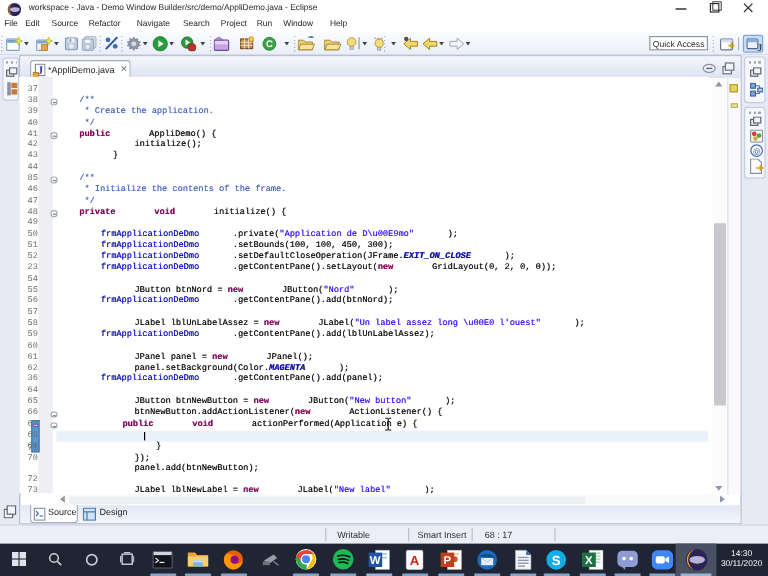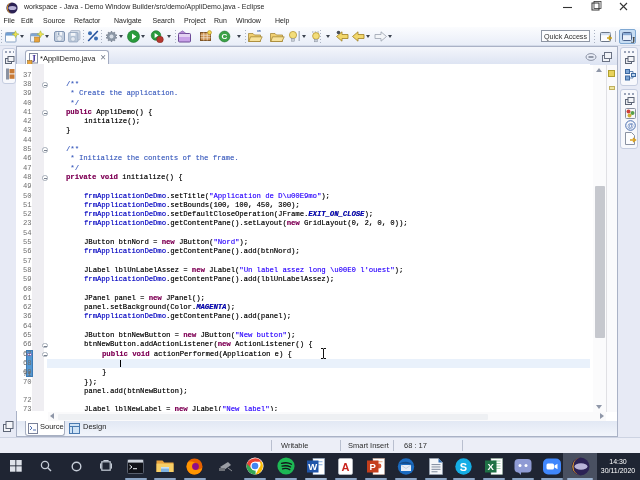--- a/index.html
+++ b/index.html
@@ -45,21 +45,21 @@
 
 .num { position:absolute; left:7px; width:18px; height:9.3px; 
   font-family:"Liberation Mono", monospace; font-size:7.2px; line-height:9.3px; color:#6e6e6e; }
 .cl { position:absolute; height:9.3px; font-family:"Liberation Mono", monospace;
   font-size:7.2px; line-height:9.3px; white-space:pre; color:#000; text-shadow:0.3px 0 0 rgba(0,0,0,0.55); }
 .cl .k { color:#7f0055; font-weight:bold; text-shadow:0.3px 0 0 rgba(127,0,85,0.55); }
 .cl .s { color:#2a00ff; text-shadow:0.3px 0 0 rgba(42,0,255,0.5); }
 .cl .c { color:#3f5fbf; text-shadow:0.3px 0 0 rgba(63,95,191,0.5); }
 .cl .f { color:#0000c0; text-shadow:0.3px 0 0 rgba(0,0,192,0.55); }
 .cl .i { color:#0000c0; font-style:italic; font-weight:bold; }
-.cl .p { color:#000; }
+.cl .p { color:#000;margin-left:28px; }
 .fold { position:absolute; left:26px; width:5.5px; height:5.5px; border:1px solid #a5adb8;
   border-radius:50%; background:#fff; }
 .fold:after { content:""; position:absolute; left:1px; top:2px; width:3px; height:0.8px; background:#7a8290; }
 
 #editor { position:absolute; left:16px; top:64px; width:574px; height:347px; background:#fff; overflow:hidden; }
 
 
 #vsb { position:absolute; left:576px; top:18px; width:13px; height:347px; background:#fbfbfc; }
 #vthumb { position:absolute; left:1.5px; top:121px; width:10px; height:152px; background:#c6c8ce; border-radius:1px; }
 #ovr { position:absolute; left:589px; top:18px; width:11px; height:347px; background:#fafafc; border-left:1px solid #e0e0e4; }
@@ -331,21 +331,21 @@
 <div class="cl" style="top:81.0px;left:50.0px"><span class="c">/**</span></div>
 <div class="num" style="top:90.3px">46</div>
 <div class="cl" style="top:90.3px;left:50.0px"><span class="c"> * Initialize the contents of the frame.</span></div>
 <div class="num" style="top:99.6px">47</div>
 <div class="cl" style="top:99.6px;left:50.0px"><span class="c"> */</span></div>
 <div class="num" style="top:108.9px">48</div>
 <div class="fold" style="top:111.1px"></div>
 <div class="cl" style="top:108.9px;left:50.0px"><span class="k">private</span><span class="p"> </span><span class="k">void</span><span class="p"> initialize() {</span></div>
 <div class="num" style="top:118.2px">49</div>
 <div class="num" style="top:127.5px">50</div>
-<div class="cl" style="top:127.5px;left:68.0px"><span class="f">frmApplicationDeDmo</span><span class="p">.setTitle(</span><span class="s">"Application de D\u00E9mo"</span><span class="p">);</span></div>
+<div class="cl" style="top:127.5px;left:68.0px"><span class="f">frmApplicationDeDmo</span><span class="p">.private(</span><span class="s">"Application de D\u00E9mo"</span><span class="p">);</span></div>
 <div class="num" style="top:136.8px">51</div>
 <div class="cl" style="top:136.8px;left:68.0px"><span class="f">frmApplicationDeDmo</span><span class="p">.setBounds(100, 100, 450, 300);</span></div>
 <div class="num" style="top:146.1px">52</div>
 <div class="cl" style="top:146.1px;left:68.0px"><span class="f">frmApplicationDeDmo</span><span class="p">.setDefaultCloseOperation(JFrame.</span><span class="i">EXIT_ON_CLOSE</span><span class="p">);</span></div>
 <div class="num" style="top:155.4px">23</div>
 <div class="cl" style="top:155.4px;left:68.0px"><span class="f">frmApplicationDeDmo</span><span class="p">.getContentPane().setLayout(</span><span class="k">new</span><span class="p"> GridLayout(0, 2, 0, 0));</span></div>
 <div class="num" style="top:164.7px">54</div>
 <div class="num" style="top:174.0px">55</div>
 <div class="cl" style="top:174.0px;left:68.0px"><span class="p">JButton btnNord = </span><span class="k">new</span><span class="p"> JButton(</span><span class="s">"Nord"</span><span class="p">);</span></div>
 <div class="num" style="top:183.3px">56</div>

